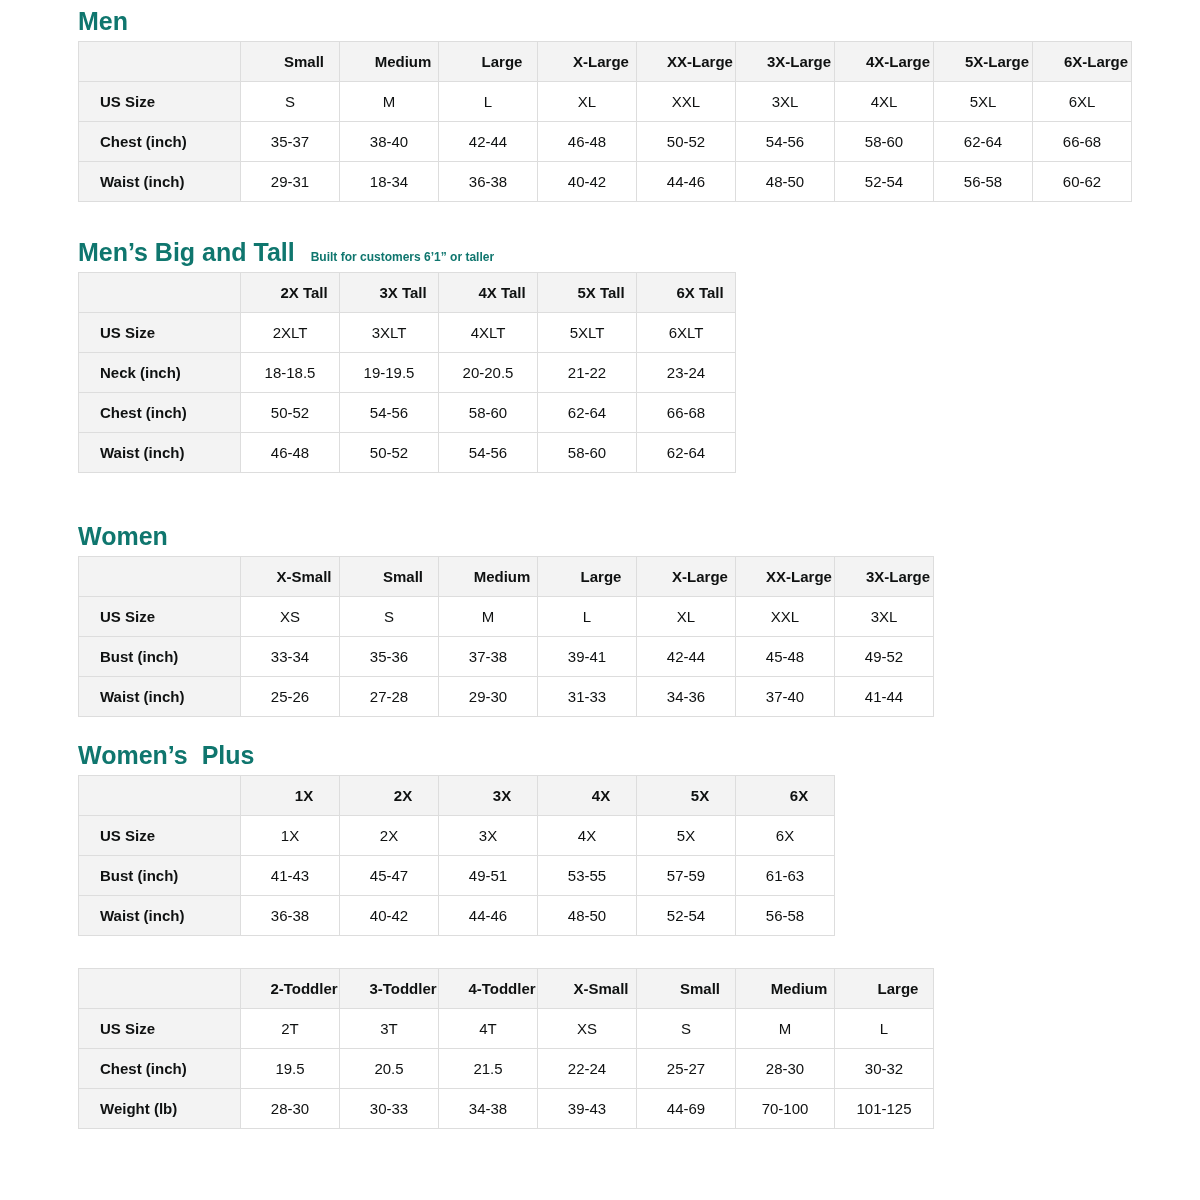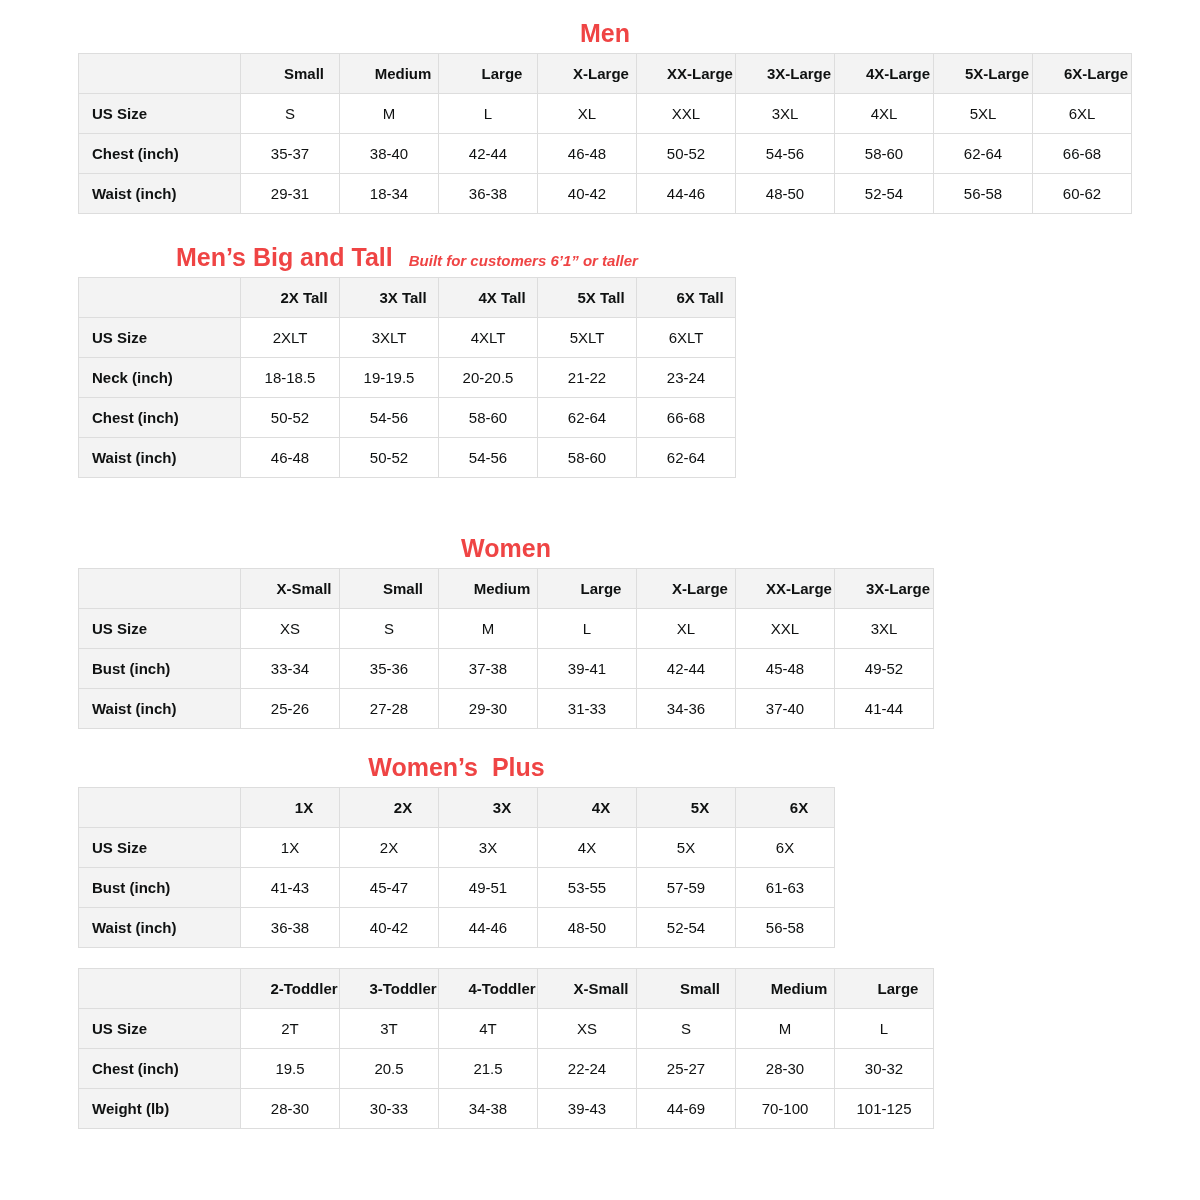--- a/index.html
+++ b/index.html
@@ -11,40 +11,38 @@
   }
   .canvas {
     position: relative;
     width: 1200px;
     height: 1200px;
     overflow: hidden;
     background: #ffffff;
   }
   .chart-section { position: absolute; left: 78px; }
   .s0 { top: 3px; }
-  .s1 { top: 227px; }
+  .s1 { top: 234px; }
   .s2 { top: 518px; }
   .s3 { top: 737px; }
   .s4 { top: 968px; }
 
   .section-title {
-    margin: 16px 0 5px 0;
+    margin: 4px 0 5px 0;
     font-size: 25px;
     line-height: 29px;
     font-weight: 600;
-    color: #ef4444;
+    color: #0f766e;
     display: flex;
     align-items: baseline;
     white-space: pre;
-    justify-content: center;
   }
   .section-subtitle {
-    font-size: 15px;
+    font-size: 12px;
     line-height: 15px;
-    font-style: italic;
     font-weight: 700;
     margin-left: 16px;
     white-space: pre;
   }
 
   table.size-table {
     border-collapse: collapse;
     table-layout: fixed;
   }
   table.size-table th,
@@ -59,21 +57,21 @@
   }
   table.size-table thead th {
     background: #f3f3f3;
     font-weight: 700;
     padding-left: 28px;
   }
   table.size-table tbody th {
     background: #f3f3f3;
     font-weight: 700;
     text-align: left;
-    padding-left: 13px;
+    padding-left: 21px;
   }
   table.size-table tbody td {
     background: #ffffff;
     font-weight: 400;
   }
 </style>
 </head>
 <body>
 
 <div class="canvas">

